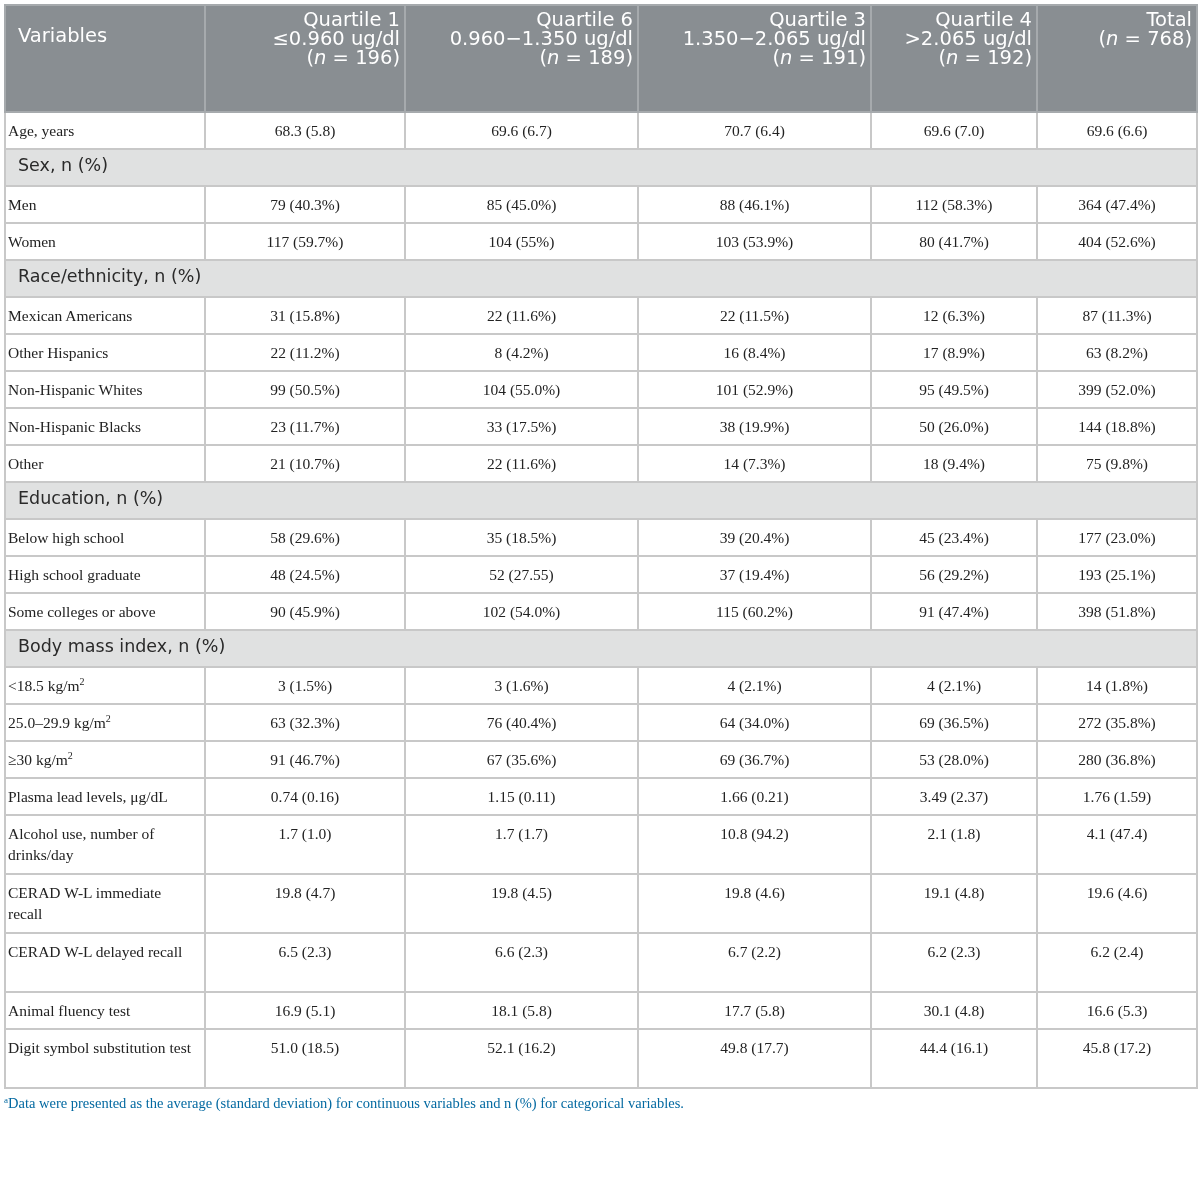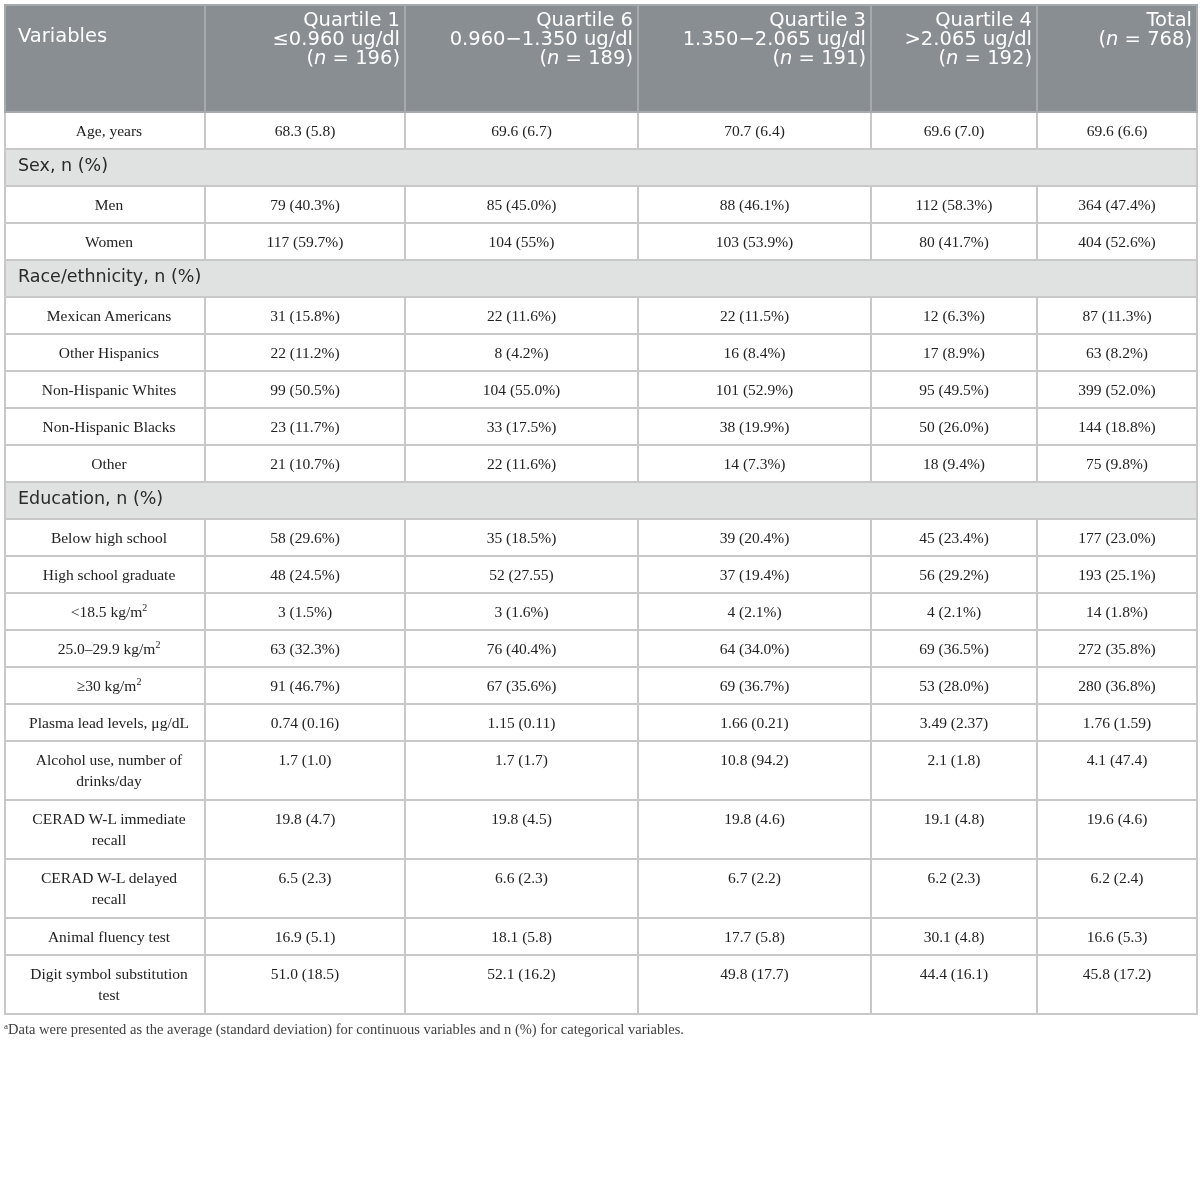--- a/index.html
+++ b/index.html
@@ -38,40 +38,40 @@
     font-size: 15.5px;
     color: #222222;
     border: 2px solid #c8c8c8;
     padding: 0 10px;
     vertical-align: top;
     line-height: 21px;
     padding-top: 7px;
     height: 28px;
     text-align: center;
   }
-  td.label { text-align: center; padding-left: 18px; font-family: Liberation Serif, serif; }
+  td.label { text-align: left; padding-left: 2px; font-family: Liberation Serif, serif; }
   tr.tall td { height: 50px; }
   tr.section td {
     background: #e0e1e1;
     font-family: "DejaVu Sans", sans-serif;
     font-size: 17.5px;
     color: #2a2a2a;
     text-align: left;
     padding-left: 12px;
     padding-top: 5px;
     height: 30px;
     border-left: 2px solid #c8c8c8;
     border-right: 2px solid #c8c8c8;
     margin-left: 13px;
   }
   sup { font-size: 10px; vertical-align: 6px; line-height: 0; }
   .footnote {
     font-family: "Liberation Serif", serif;
     font-size: 14.5px;
-    color: #404040;
+    color: #0369a1;
     margin-top: 6px;
     padding-left: 0;
   }
   .footnote sup { font-size: 9px; vertical-align: 5px; }
 </style>
 </head>
 <body>
 
 <div class="wrap">
   <table class="t">
@@ -198,20 +198,31 @@
         </tr>
         <tr>
           <td class="label"><span>High school graduate</span></td>
           <td>48 (24.5%)</td>
           <td>52 (27.55)</td>
           <td>37 (19.4%)</td>
           <td>56 (29.2%)</td>
           <td>193 (25.1%)</td>
         </tr>
         <tr>
+          <td class="label"><span>Some colleges or above</span></td>
+          <td>90 (45.9%)</td>
+          <td>102 (54.0%)</td>
+          <td>115 (60.2%)</td>
+          <td>91 (47.4%)</td>
+          <td>398 (51.8%)</td>
+        </tr>
+        <tr class="section">
+          <td colspan="6">Body mass index, n (%)</td>
+        </tr>
+        <tr>
           <td class="label"><span>&lt;18.5 kg/m</span><sup>2</sup></td>
           <td>3 (1.5%)</td>
           <td>3 (1.6%)</td>
           <td>4 (2.1%)</td>
           <td>4 (2.1%)</td>
           <td>14 (1.8%)</td>
         </tr>
         <tr>
           <td class="label"><span>25.0–29.9 kg/m</span><sup>2</sup></td>
           <td>63 (32.3%)</td>

